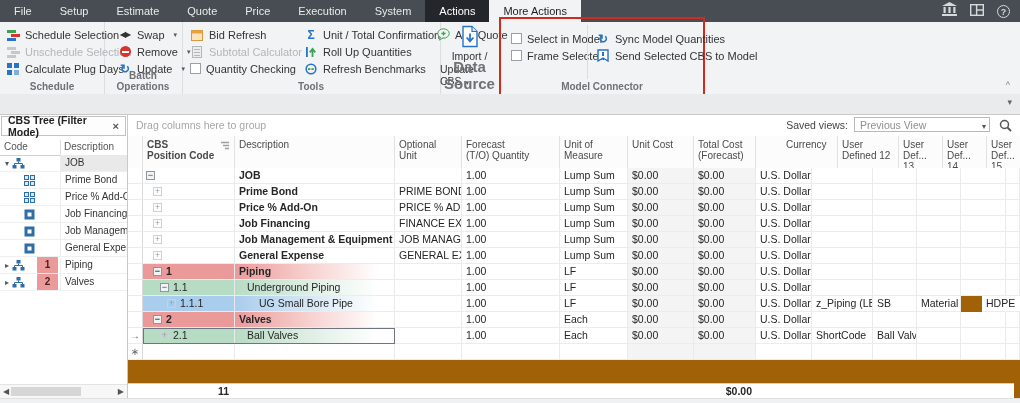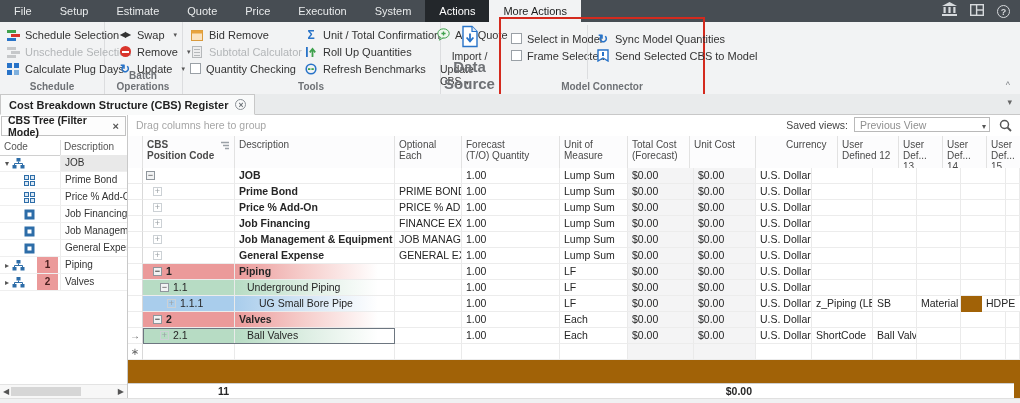--- a/index.html
+++ b/index.html
@@ -199,21 +199,21 @@
 
     <div class="rgroup" style="left:182px;width:258px;">
       <div class="rcol" style="left:6px;">
         <div class="rbtn">
           <span class="ic">
               <svg width="12" height="12">
                 <rect x="0.5" y="1.5" width="11" height="10" fill="#fbe3c0" stroke="#d99a3d"></rect>
                 <rect x="0.5" y="1.5" width="11" height="3" fill="#e8a33d"></rect>
               </svg>
             </span>
-          <span>Bid Remove</span>
+          <span>Bid Refresh</span>
         </div>
         <div class="rbtn disabled">
           <span class="ic">
               <svg width="10" height="12">
                 <rect x="0.5" y="0.5" width="9" height="11" fill="#ededee" stroke="#b5b8ba"></rect>
                 <line x1="2" y1="3.5" x2="8" y2="3.5" stroke="#b5b8ba"></line>
                 <line x1="2" y1="6.5" x2="8" y2="6.5" stroke="#b5b8ba"></line>
                 <line x1="2" y1="9.5" x2="8" y2="9.5" stroke="#b5b8ba"></line>
               </svg>
             </span>
@@ -306,24 +306,20 @@
           <span>Send Selected CBS to Model</span>
         </div>
       </div>
       <div class="rglabel" style="bottom:3px;">Model Connector</div>
     </div>
 
     <div class="ribbon-collapse"></div>
   </div>
 
   <div class="tabbar">
-    <div class="tab">
-      <span>Cost Breakdown Structure (CBS) Register</span>
-      <span class="tabclose"></span>
-    </div>
     <span class="tabbar-dd"></span>
   </div>
 
   <div class="treepanel">
     <div class="tp-header">
       <span>CBS Tree (Filter Mode)</span>
       <span class="tp-close"></span>
     </div>
     <div class="tp-colhead">
       <span class="c1">Code</span>
@@ -462,28 +458,28 @@
         </span>
     </div>
     <div class="ghead">
         <div class="gh-cell" style="width: 15px;"></div>
         <div class="gh-cell" style="width: 92px; font-weight: bold;">CBS
 Position Code<span style="position: absolute; right: 4px; top: 5px;"><svg width="9" height="9">
               <path d="M0 1.5 h8 M2 4.5 h6 M4 7.5 h4" stroke="#9aa0a6" stroke-width="1.3"></path>
             </svg></span></div>
         <div class="gh-cell" style="width: 160px;">Description</div>
         <div class="gh-cell" style="width: 67px;">Optional
-Each</div>
+Unit</div>
         <div class="gh-cell" style="width: 98px;">Forecast
 (T/O) Quantity</div>
         <div class="gh-cell" style="width: 68px;">Unit of
 Measure</div>
+        <div class="gh-cell" style="width: 66px;">Unit Cost</div>
         <div class="gh-cell" style="width: 62px;">Total Cost
 (Forecast)</div>
-        <div class="gh-cell" style="width: 66px;">Unit Cost</div>
         <div class="gh-cell" style="width: 56px; margin-left: 26px;">Currency</div>
         <div class="gh-cell" style="width: 61px;">User
 Defined 12</div>
         <div class="gh-cell" style="width: 44px;">User
 Def...
 13</div>
         <div class="gh-cell" style="width: 44px;">User
 Def...
 14</div>
         <div class="gh-cell" style="width: 45px;">User

